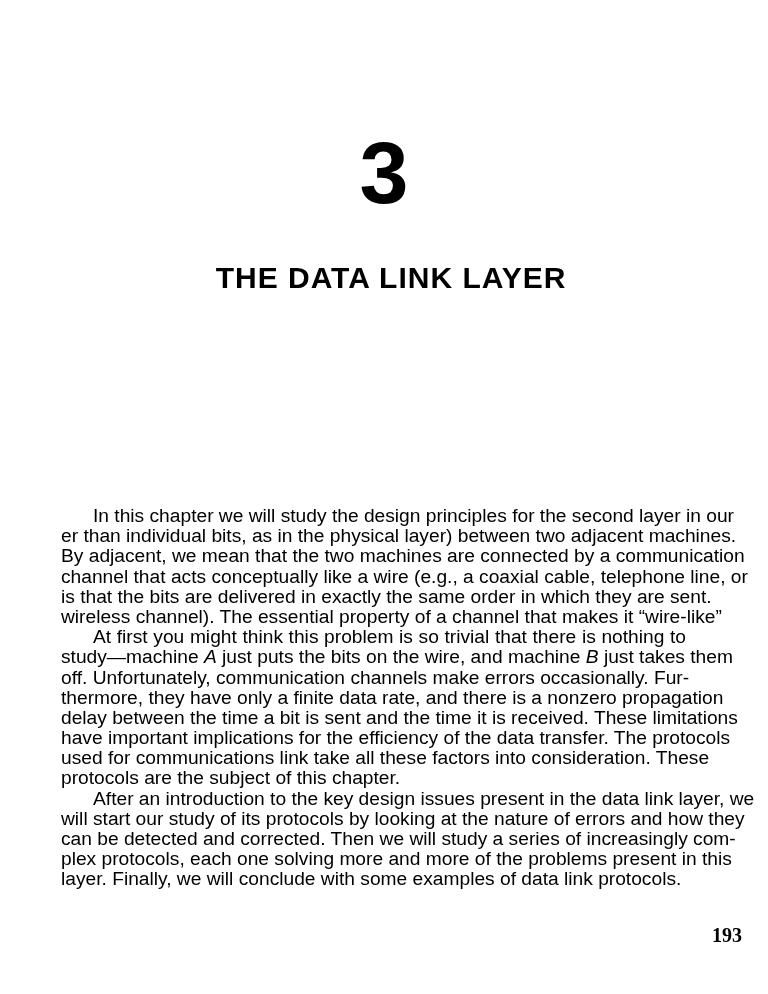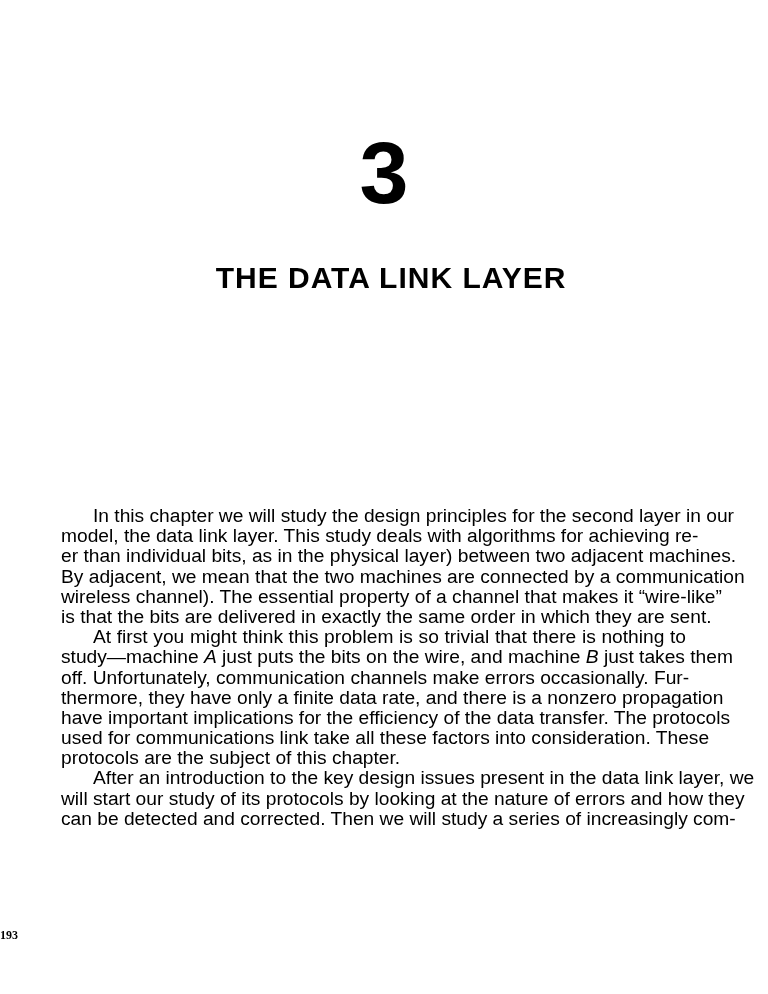--- a/index.html
+++ b/index.html
@@ -59,49 +59,52 @@
       text-align-last: left;
     }
     .line.indent {
       padding-left: 32px;
     }
     .page-number {
       position: absolute;
       left: 0;
       width: 742px;
       top: 925px;
-      text-align: left;
+      text-align: right;
       font-family: "Liberation Serif", serif;
       font-weight: bold;
-      font-size: 12px;
+      font-size: 20px;
       line-height: 20px;
     }
     i { font-style: italic; }
   </style>
 </head>
 <body>
 
 <h1 class="chapter-number">3</h1>
 <h2 class="chapter-title">THE DATA LINK LAYER</h2>
 
 <div class="body-text">
 
   <span class="line indent">In this chapter we will study the design principles for the second layer in our</span>
-  <span class="line">model, the data link layer. This study deals with algorithms for achieving re-</span>
   <span class="line">er than individual bits, as in the physical layer) between two adjacent machines.</span>
   <span class="line">By adjacent, we mean that the two machines are connected by a communication</span>
+  <span class="line">channel that acts conceptually like a wire (e.g., a coaxial cable, telephone line, or</span>
+  <span class="line last">is that the bits are delivered in exactly the same order in which they are sent.</span>
   <span class="line">wireless channel). The essential property of a channel that makes it “wire-like”</span>
-  <span class="line last">is that the bits are delivered in exactly the same order in which they are sent.</span>
 
   <span class="line indent">At first you might think this problem is so trivial that there is nothing to</span>
   <span class="line"><span>study—machine </span><i>A</i><span> just puts the bits on the wire, and machine </span><i>B</i><span> just takes them</span></span>
   <span class="line">off. Unfortunately, communication channels make errors occasionally. Fur-</span>
   <span class="line">thermore, they have only a finite data rate, and there is a nonzero propagation</span>
+  <span class="line">delay between the time a bit is sent and the time it is received. These limitations</span>
   <span class="line">have important implications for the efficiency of the data transfer. The protocols</span>
   <span class="line">used for communications link take all these factors into consideration. These</span>
   <span class="line last">protocols are the subject of this chapter.</span>
 
   <span class="line indent">After an introduction to the key design issues present in the data link layer, we</span>
   <span class="line">will start our study of its protocols by looking at the nature of errors and how they</span>
   <span class="line">can be detected and corrected. Then we will study a series of increasingly com-</span>
+  <span class="line">plex protocols, each one solving more and more of the problems present in this</span>
+  <span class="line last">layer. Finally, we will conclude with some examples of data link protocols.</span>
 </div>
 
 <div class="page-number">193</div>
 
 </body></html>

